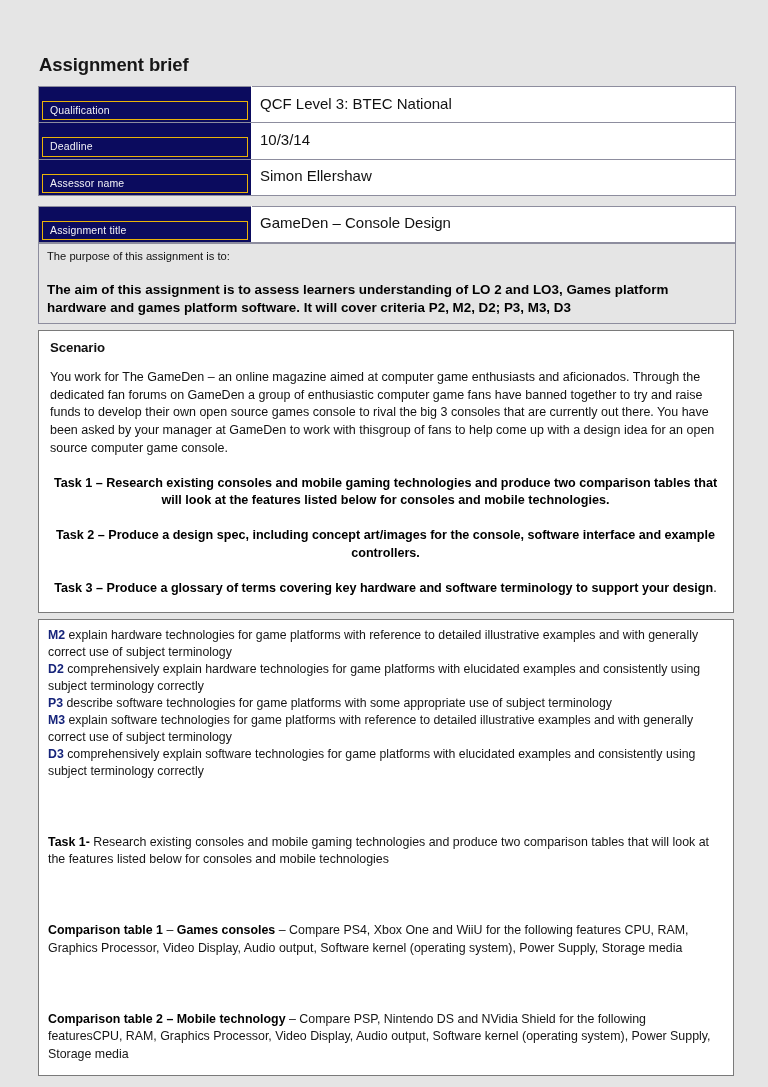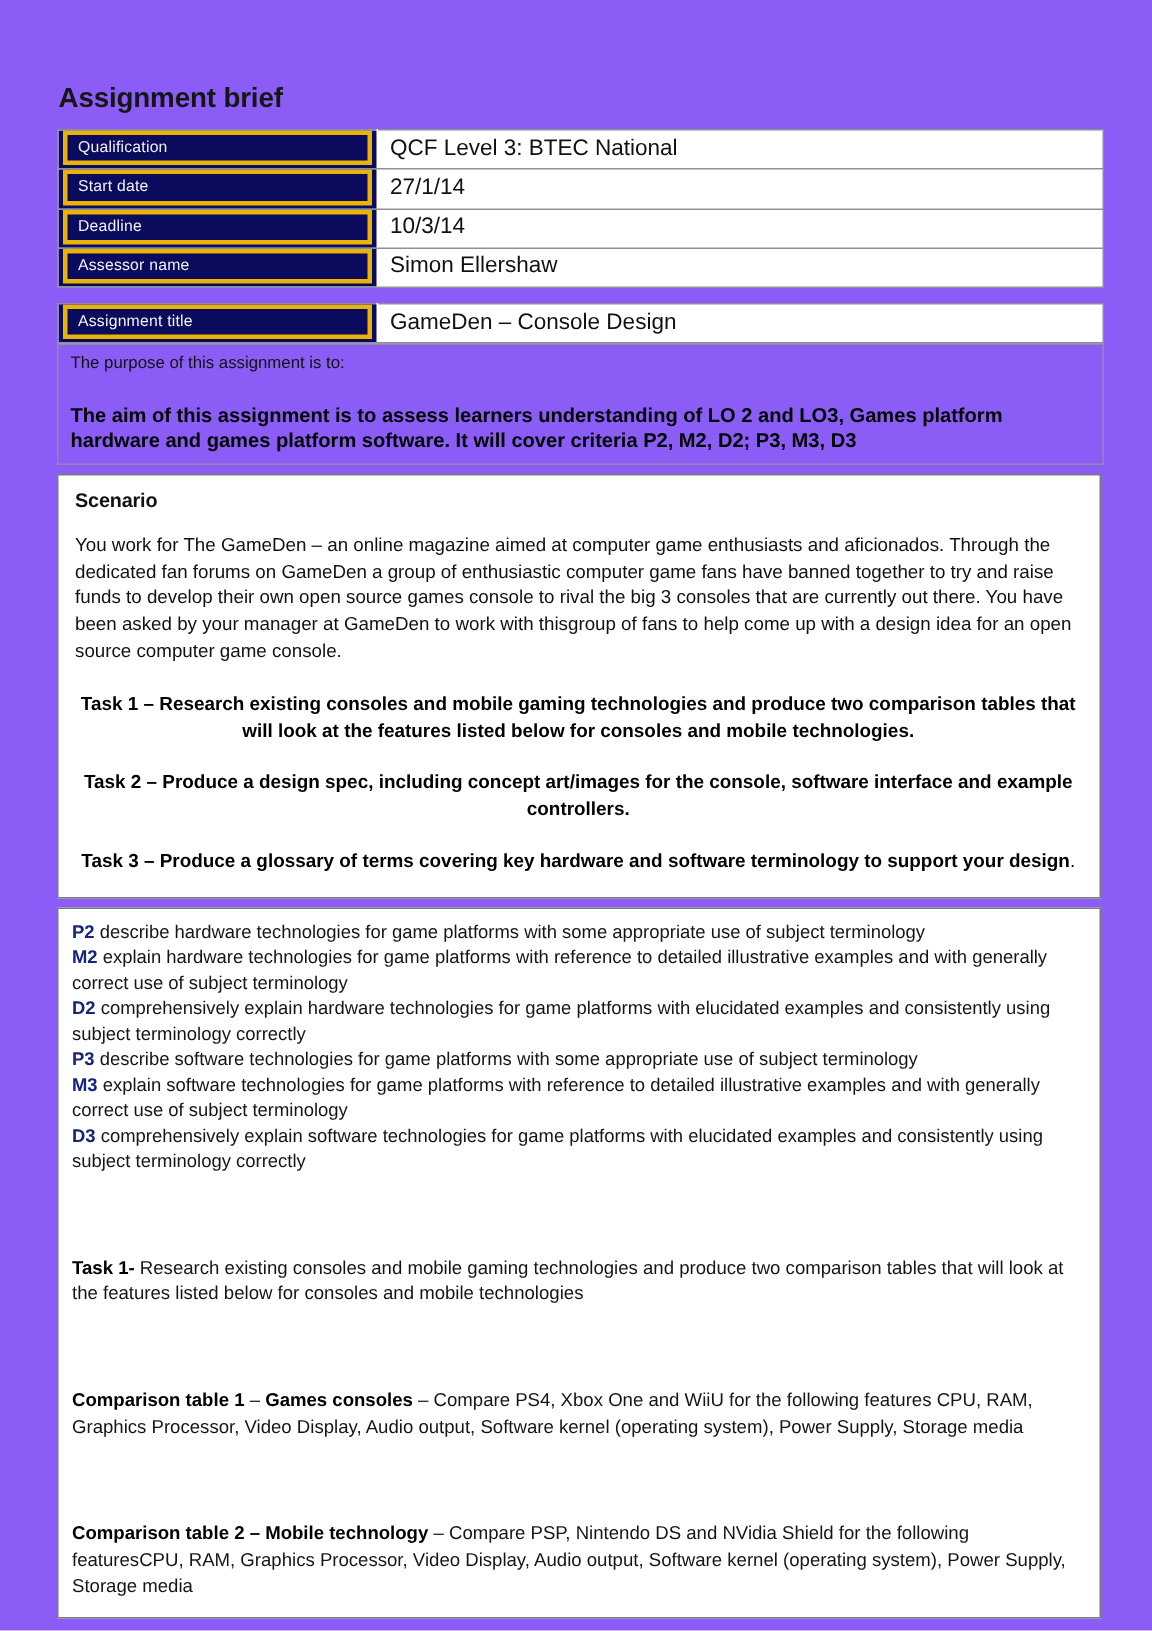--- a/index.html
+++ b/index.html
@@ -15,21 +15,21 @@
     font-family: "Liberation Sans", sans-serif;
     color: #000000;
     overflow: hidden;
   }
 
   .page {
     position: absolute;
     left: 0; top: 0;
     width: 768px;
     height: 1087px;
-    background: #8b5cf6;
+    background: #e5e5e5;
   }
 
   .doc {
     position: absolute;
     left: 38px;
     top: 55px;
     width: 700px;
   }
 
   
@@ -57,22 +57,22 @@
   }
 
   
   td.lbl {
     width: 212px;
     background: #0b0b5e;
     border-right: 1px solid #ffffff;
     padding: 0;
   }
   .lbl-inner {
-    border: 3px solid #eab308;
-    margin: 0 3px 2px 3px;
+    border: 1px solid #eab308;
+    margin: 14px 3px 2px 3px;
     padding: 2px 0 2px 7px;
     color: #f2f2f7;
     font-size: 10.5px;
     font-weight: normal;
     letter-spacing: 0.15px;
     line-height: 1.25;
     white-space: nowrap;
   }
   td.val {
     padding: 2px 0 3px 8px;
@@ -181,26 +181,20 @@
     <table class="brief-table">
       <tbody>
         <tr class="row-h1">
           <td class="lbl">
             <div class="lbl-inner">Qualification</div>
           </td>
           <td class="val">QCF Level 3: BTEC National</td>
         </tr>
         <tr class="row-h1">
           <td class="lbl">
-            <div class="lbl-inner">Start date</div>
-          </td>
-          <td class="val">27/1/14</td>
-        </tr>
-        <tr class="row-h1">
-          <td class="lbl">
             <div class="lbl-inner">Deadline</div>
           </td>
           <td class="val">10/3/14</td>
         </tr>
         <tr class="row-h1">
           <td class="lbl">
             <div class="lbl-inner">Assessor name</div>
           </td>
           <td class="val">Simon Ellershaw</td>
         </tr>
@@ -244,23 +238,20 @@
       <div class="task-block">
         <span>Task 3 – Produce a glossary of terms covering key hardware and software terminology to support your design</span><span class="tail-normal">.</span>
       </div>
     </div>
 
     <div class="gap-6"></div>
 
     <div class="box criteria-box">
 
       <div class="criteria-line">
-        <span class="code">P2</span><span> describe hardware technologies for game platforms with some appropriate use of subject terminology</span>
-      </div>
-      <div class="criteria-line">
         <span class="code">M2</span><span> explain hardware technologies for game platforms with reference to detailed illustrative examples and with generally correct use of subject terminology</span>
       </div>
       <div class="criteria-line">
         <span class="code">D2</span><span> comprehensively explain hardware technologies for game platforms with elucidated examples and consistently using subject terminology correctly</span>
       </div>
       <div class="criteria-line">
         <span class="code">P3</span><span> describe software technologies for game platforms with some appropriate use of subject terminology</span>
       </div>
       <div class="criteria-line">
         <span class="code">M3</span><span> explain software technologies for game platforms with reference to detailed illustrative examples and with generally correct use of subject terminology</span>

